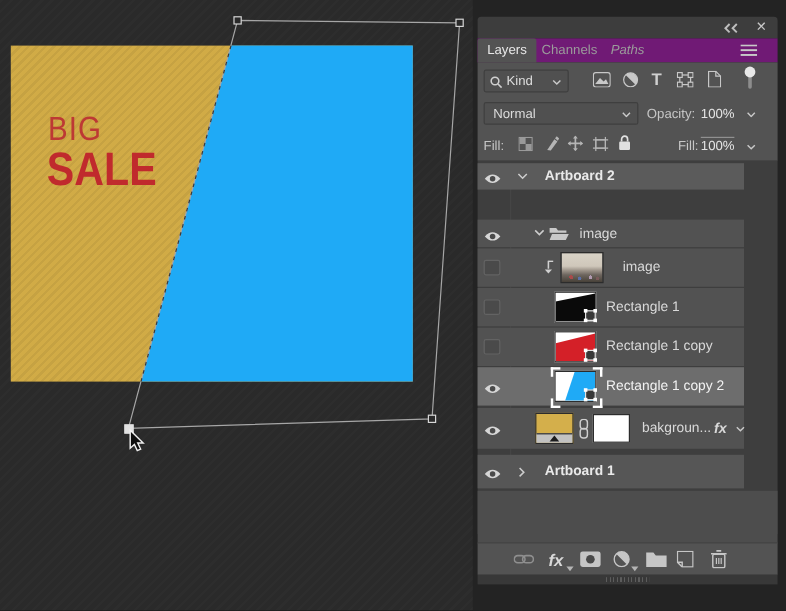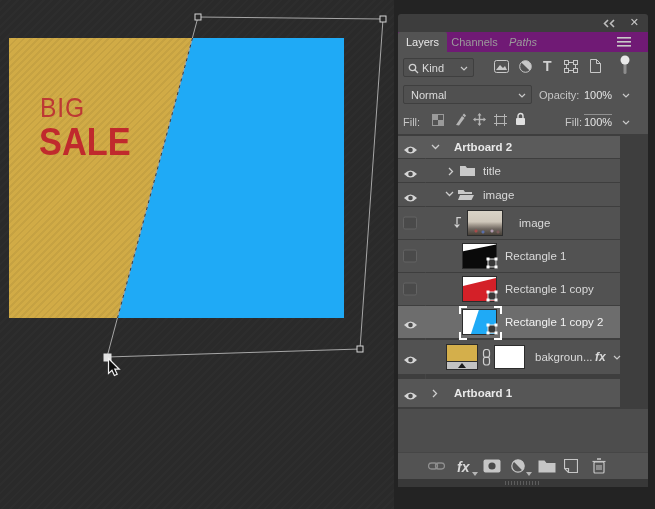--- a/index.html
+++ b/index.html
@@ -201,35 +201,20 @@
               <path d="M1,5 Q7.5,-2 14,5 Q7.5,12 1,5 Z" fill="#d6d6d6"></path>
               <circle cx="7.5" cy="5" r="2.3" fill="#4a4a4a"></circle>
             </svg>
         </span>
         <svg class="abs" style="left:33px;top:8px;" width="9" height="6" viewBox="0 0 9 6">
           <polyline points="1,1 4.5,4.5 8,1" fill="none" stroke="#cdcdcd" stroke-width="1.3"></polyline>
         </svg>
         <span class="label" style="left:56px;">Artboard 2</span>
       </div>
 
-      <div class="abs row" style="top:25px;height:23px;">
-        <span class="eyewrap">
-          <svg width="15" height="10" viewBox="0 0 15 10">
-              <path d="M1,5 Q7.5,-2 14,5 Q7.5,12 1,5 Z" fill="#d6d6d6"></path>
-              <circle cx="7.5" cy="5" r="2.3" fill="#4a4a4a"></circle>
-            </svg>
-        </span>
-        <svg class="abs" style="left:50px;top:8px;" width="6" height="9" viewBox="0 0 6 9">
-          <polyline points="1,1 4.5,4.5 1,8" fill="none" stroke="#cdcdcd" stroke-width="1.3"></polyline>
-        </svg>
-        <svg class="abs" style="left:61px;top:6px;" width="17" height="12" viewBox="0 0 17 12">
-          <path d="M1,1 h5.5 l1.5,2 H16 v8 H1 Z" fill="#c9c9c9"></path>
-        </svg>
-        <span class="label" style="left:85px;">title</span>
-      </div>
 
       <div class="abs row" style="top:49px;height:23px;">
         <span class="eyewrap">
           <svg width="15" height="10" viewBox="0 0 15 10">
               <path d="M1,5 Q7.5,-2 14,5 Q7.5,12 1,5 Z" fill="#d6d6d6"></path>
               <circle cx="7.5" cy="5" r="2.3" fill="#4a4a4a"></circle>
             </svg>
         </span>
         <svg class="abs" style="left:47px;top:8px;" width="9" height="6" viewBox="0 0 9 6">
           <polyline points="1,1 4.5,4.5 8,1" fill="none" stroke="#cdcdcd" stroke-width="1.3"></polyline>

